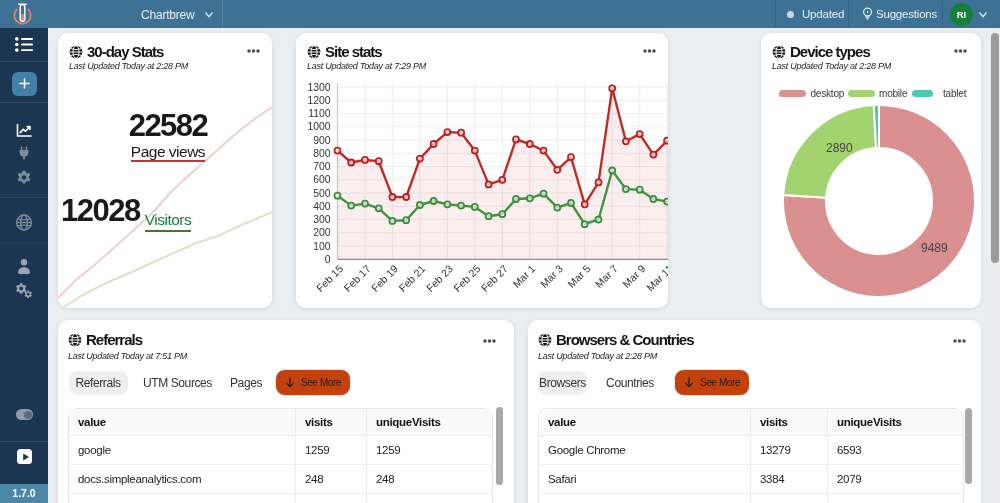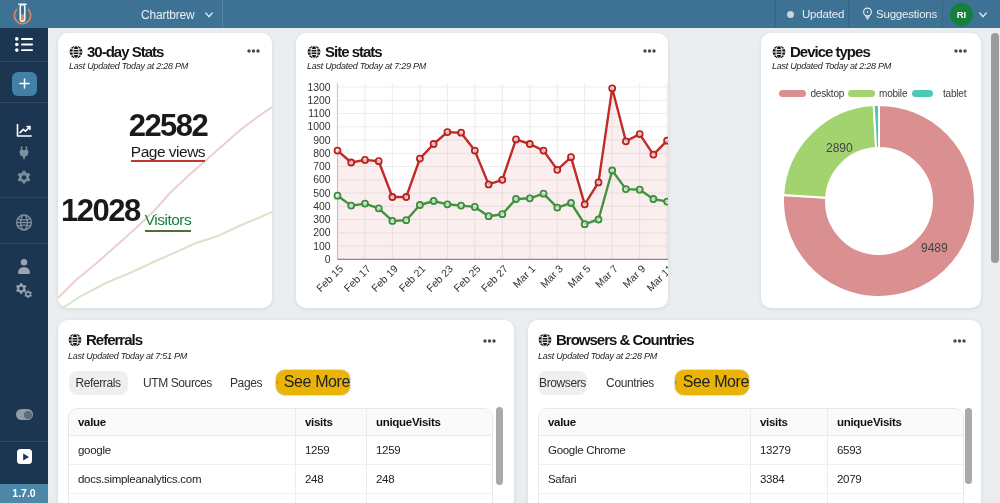--- a/index.html
+++ b/index.html
@@ -7,21 +7,21 @@
 .sidebar { position:absolute; left:0; top:28px; width:48px; height:475px; background:#1c3550; z-index:4; }
 .card { position:absolute; background:#fff; border-radius:10px; box-shadow:0 1px 4px rgba(0,0,0,0.10);padding-left:30px; }
 .chead { position:absolute; left:11px; top:10px; font-size:15px; font-weight:bold; color:#141414; display:flex; align-items:center; gap:3px; letter-spacing:-1px; }
 .chead .gl { margin-right:1px; }
 .csub { position:absolute; left:11px; top:28px; font-size:9px; font-style:italic; color:#1c1c1c; letter-spacing:-0.25px; }
 .cdots { position:absolute; right:12px; top:16px; }
 .cdots svg { display:block; }
 .nvtext { color:#e9eef3; font-size:11.5px; letter-spacing:-0.2px; position:absolute; top:8px; }
 .tab { position:absolute; font-size:12px; letter-spacing:-0.4px; color:#333; height:24px; line-height:24px; text-align:center; white-space:nowrap; }
 .tab.active { background:#efefef; border-radius:8px; }
-.seemore { position:absolute; border:1px solid #e2e2e2; border-radius:10px; background:#eab308; font-size:16px; letter-spacing:-0.4px; color:#222; display:flex; align-items:center; justify-content:center; gap:6px; white-space:nowrap; }
+.seemore { position:absolute; border:1px solid #e2e2e2; border-radius:10px; background:#c2410c; font-size:10px; letter-spacing:-0.4px; color:#222; display:flex; align-items:center; justify-content:center; gap:6px; white-space:nowrap; }
 table { border-collapse:separate; border-spacing:0; font-size:11.5px; letter-spacing:-0.3px; color:#222; width:100%; table-layout:fixed; }
 .tbl { position:absolute; border:1px solid #e8e8e8; border-radius:9px 9px 0 0; overflow:hidden; background:#fff; border-bottom:none; }
 .tbl th { background:#fafafa; text-align:left; font-weight:bold; color:#111; padding:7px 9px 7px 9px; border-bottom:1px solid #ecebeb; font-size:11.5px; }
 .tbl td { padding:8px 9px; border-bottom:1px solid #f0f0f0; }
 .tbl th+th, .tbl td+td { border-left:1px solid #ececec; }
 .sb-ic { position:absolute; left:0; width:48px; display:flex; justify-content:center; }
 </style></head>
 <body>
 
 <div class="navbar">

